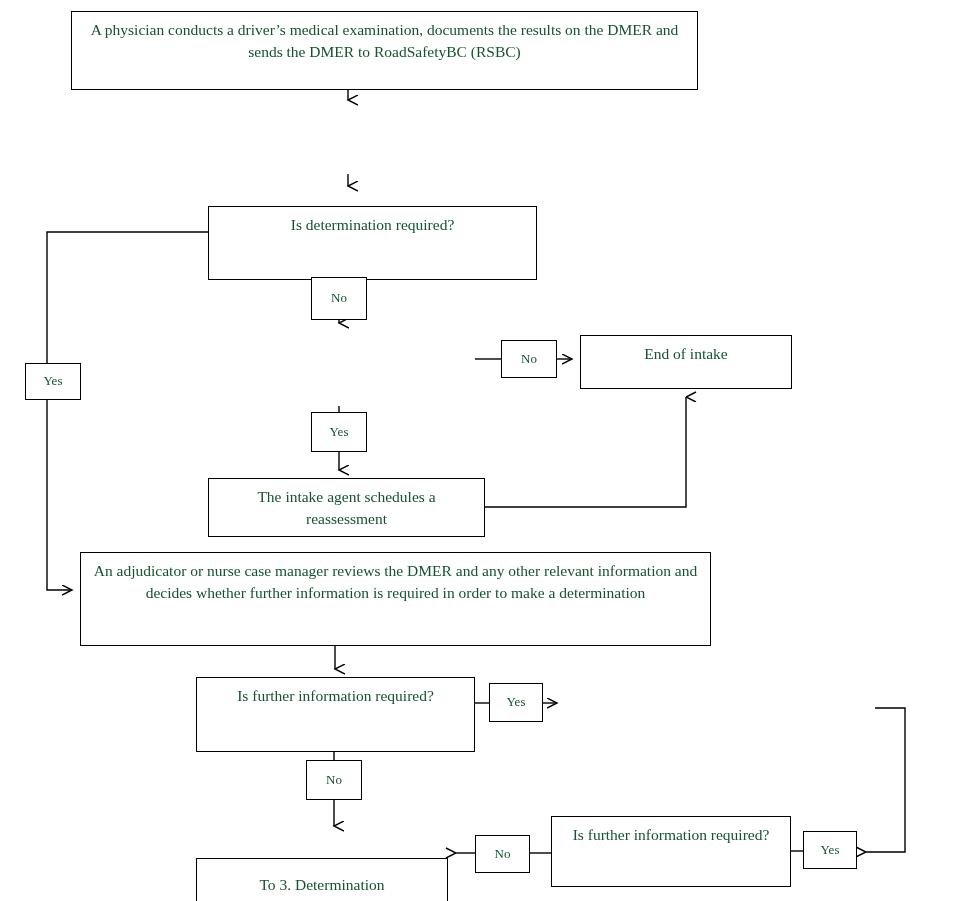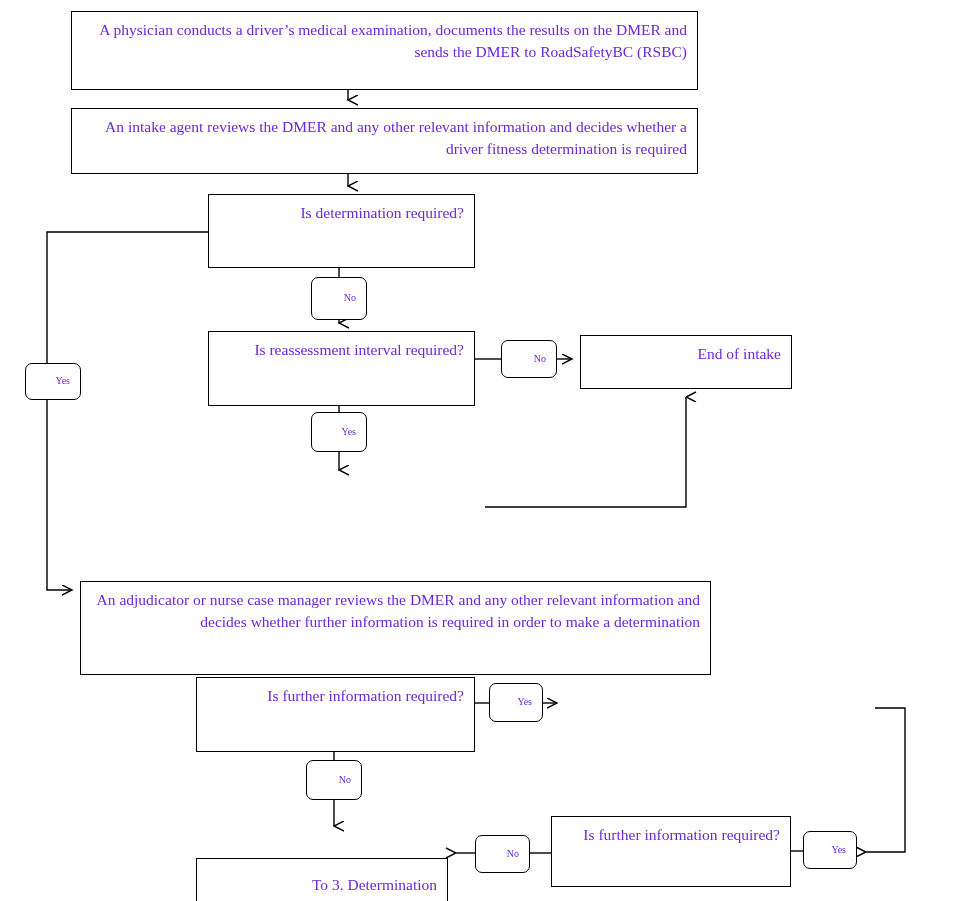--- a/index.html
+++ b/index.html
@@ -20,36 +20,36 @@
     left: 0; top: 0;
     width: 956px;
     height: 901px;
     pointer-events: none;
   }
   .node {
     position: absolute;
     box-sizing: border-box;
     border: 1.4px solid #000000;
     background: #ffffff;
-    color: #6d28d9;
+    color: #14532d;
     display: flex;
     justify-content: center;
-    text-align: right;
+    text-align: center;
     line-height: 1.42;
   }
   .node-top { align-items: flex-start; }
   .node-mid { align-items: center; }
   .node .txt {
     display: block;
     width: 100%;
     padding: 0 10px;
     box-sizing: border-box;
   }
   .big   { font-size: 15.5px; }
-  .label { font-size: 10px; border-radius: 7px; }
+  .label { font-size: 13px; }
   .node-top .txt { padding-top: 7px; }
 </style>
 </head>
 <body>
 
 <div id="flowchart-root">
 
   <svg class="edges" viewBox="0 0 956 901" width="956" height="901" xmlns="http://www.w3.org/2000/svg">
     <defs>
       <marker id="arrow-down" markerWidth="14" markerHeight="14" refX="5" refY="10" orient="auto" markerUnits="userSpaceOnUse">
@@ -101,54 +101,51 @@
 
       <line x1="551" y1="853" x2="530" y2="853"></line>
       <line x1="475" y1="853" x2="456" y2="853" marker-end="url(#arrow-left)"></line>
     </g>
   </svg>
 
   <div class="node node-top big" style="left:71px; top:11px; width:627px; height:79px;">
     <span class="txt">A physician conducts a driver’s medical examination, documents the results on the DMER and sends the DMER to RoadSafetyBC (RSBC)</span>
   </div>
 
-  <div class="node node-top big" style="left:71px; top:108px; width:627px; height:66px;">
-    <span class="txt">An intake agent reviews the DMER and any other relevant information and decides whether a driver fitness determination  is required</span>
-  </div>
 
-  <div class="node node-top big" style="left:208px; top:194px; width:267px; height:74px;">
+  <div class="node node-top big" style="left:208px; top:206px; width:329px; height:74px;">
     <span class="txt">Is determination required?</span>
   </div>
 
   <div class="node node-mid label" style="left:25px; top:363px; width:56px; height:37px;">
     <span class="txt">Yes</span>
   </div>
 
   <div class="node node-mid label" style="left:311px; top:277px; width:56px; height:43px;">
     <span class="txt">No</span>
   </div>
 
-  <div class="node node-top big" style="left:208px; top:331px; width:267px; height:75px;">
-    <span class="txt">Is reassessment interval required?</span>
-  </div>
 
   <div class="node node-mid label" style="left:501px; top:340px; width:56px; height:38px;">
     <span class="txt">No</span>
   </div>
 
   <div class="node node-top big" style="left:580px; top:335px; width:212px; height:54px;">
     <span class="txt">End of intake</span>
   </div>
 
   <div class="node node-mid label" style="left:311px; top:412px; width:56px; height:40px;">
     <span class="txt">Yes</span>
   </div>
 
+  <div class="node node-top big" style="left:208px; top:478px; width:277px; height:59px;">
+    <span class="txt">The intake agent schedules a reassessment</span>
+  </div>
 
-  <div class="node node-top big" style="left:80px; top:552px; width:631px; height:94px;margin-top:29px;">
+  <div class="node node-top big" style="left:80px; top:552px; width:631px; height:94px;">
     <span class="txt">An adjudicator or nurse case manager reviews the DMER and any other relevant information and decides whether further information is required in order to make a determination</span>
   </div>
 
   <div class="node node-top big" style="left:196px; top:677px; width:279px; height:75px;">
     <span class="txt">Is further information required?</span>
   </div>
 
   <div class="node node-mid label" style="left:489px; top:683px; width:54px; height:39px;">
     <span class="txt">Yes</span>
   </div>

